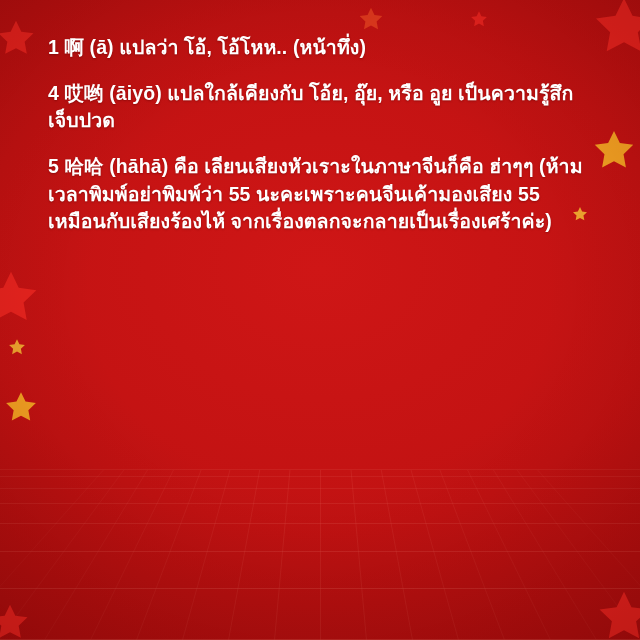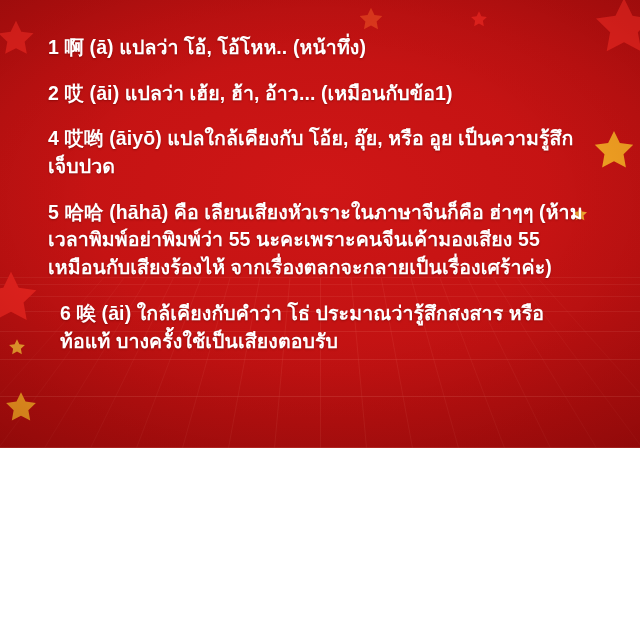--- a/index.html
+++ b/index.html
@@ -8,21 +8,21 @@
   }
   body {
     width: 640px;
     height: 640px;
     overflow: hidden;
     font-family: "Liberation Sans", sans-serif;
   }
   #card {
     position: relative;
     width: 640px;
-    height: 448px;
+    height: 640px;
     background: radial-gradient(ellipse 120% 90% at 50% 42%, #cf1616 0%, #c11212 45%, #a60d0d 78%, #8e0a0a 100%);
     overflow: hidden;
   }
   
   #grid {
     position: absolute;
     left: 0;
     right: 0;
     bottom: 0;
     height: 170px;
@@ -164,18 +164,16 @@
   <span class="star" style="left:-10px; top:602px;">
     <svg width="40" height="40" viewBox="0 0 24 24">
         <path d="M12 1.6l3.2 6.6 7.3 1-5.3 5.1 1.3 7.2L12 18.1l-6.5 3.4 1.3-7.2L1.5 9.2l7.3-1z" fill="#e8241f"></path>
       </svg>
   </span>
 
   <div id="vignette"></div>
 
   <div id="content">
     <p class="line">1 啊 (ā) แปลว่า โอ้, โอ้โหห.. (หน้าทึ่ง)</p>
-    <p class="line">2 哎 (āi) แปลว่า เฮ้ย, ฮ้า, อ้าว... (เหมือนกับข้อ1)</p>
     <p class="line">4 哎哟 (āiyō) แปลใกล้เคียงกับ โอ้ย, อุ๊ย, หรือ อูย เป็นความรู้สึกเจ็บปวด</p>
     <p class="line tight">5 哈哈 (hāhā) คือ เลียนเสียงหัวเราะในภาษาจีนก็คือ ฮ่าๆๆ  (ห้าม เวลาพิมพ์อย่าพิมพ์ว่า 55 นะคะเพราะคนจีนเค้ามองเสียง 55 เหมือนกับเสียงร้องไห้ จากเรื่องตลกจะกลายเป็นเรื่องเศร้าค่ะ)</p>
-    <p class="line indent">6 唉 (āi) ใกล้เคียงกับคำว่า โธ่ ประมาณว่ารู้สึกสงสาร หรือท้อแท้ บางครั้งใช้เป็นเสียงตอบรับ</p>
   </div>
 </div>
 
 </body></html>

